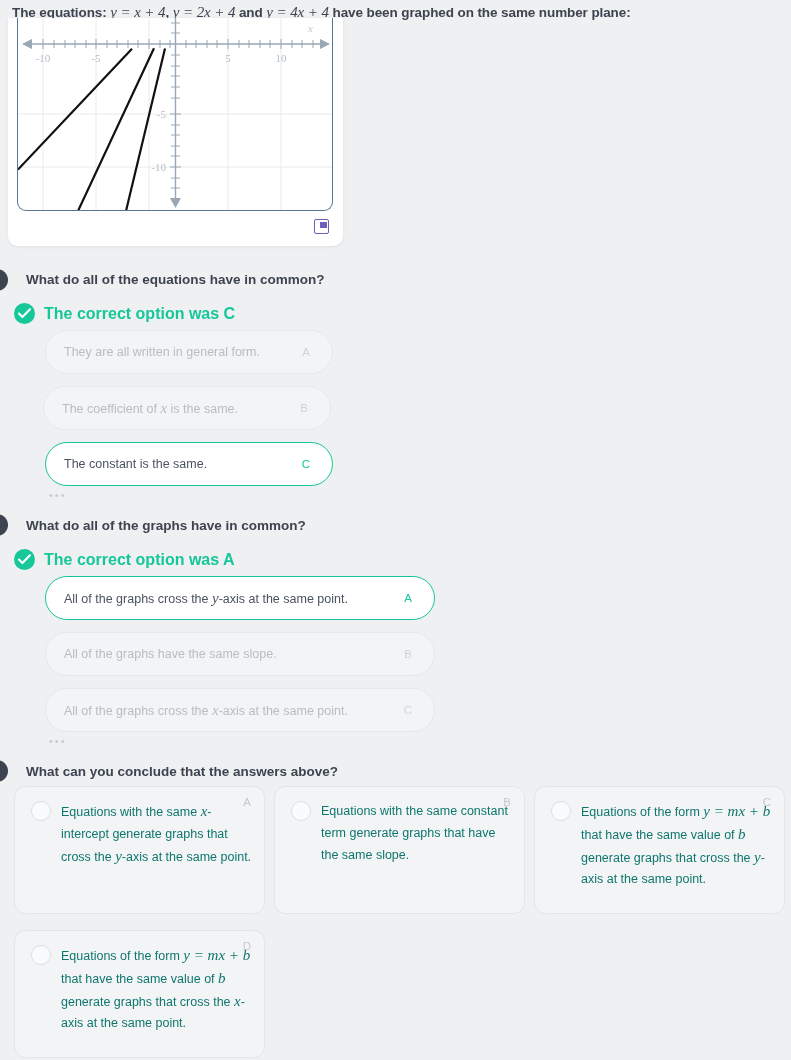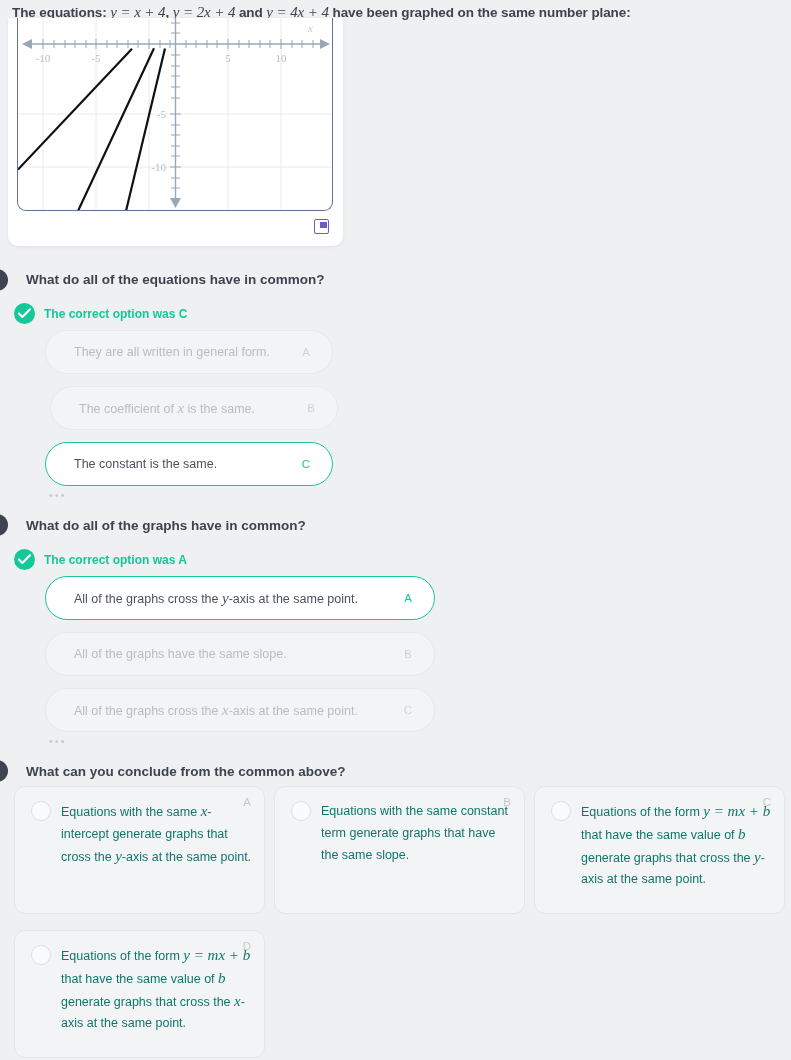--- a/index.html
+++ b/index.html
@@ -63,35 +63,35 @@
     text-align: right;
   }
 
   .correct-row { position: absolute; left: 14px; display: flex; align-items: center; }
   .check {
     width: 21px; height: 21px; border-radius: 50%;
     background: #16c79a; position: relative; flex: none;
   }
   .check svg { position: absolute; left: 4px; top: 5px; }
   .correct-label {
-    margin-left: 9px; font-size: 12px; font-weight: bold; color: #16c79a;
+    margin-left: 9px; font-size: 16px; font-weight: bold; color: #16c79a;
     white-space: nowrap;
   }
 
   .opt {
     position: absolute;
     height: 44px; border-radius: 22px;
     background: #f3f4f6; border: 1px solid #e6e8ec;
     display: flex; align-items: center;
   }
   .opt.selected {
     background: #ffffff; border: 1.6px solid #16c79a;
   }
   .opt .otext {
-    margin-left: 28px; font-size: 12.5px; color: #b9bcc2; white-space: nowrap;
+    margin-left: 18px; font-size: 12.5px; color: #b9bcc2; white-space: nowrap;
   }
   .opt.selected .otext { color: #4b5260; }
   .opt .oletter {
     position: absolute; right: 22px; font-size: 11.5px; color: #cfd2d7;
   }
   .opt.selected .oletter { color: #16c79a; }
   .opt .mathi { color: inherit; }
 
   .dots { position: absolute; font-size: 11px; color: #c8cbd1; letter-spacing: 2px; }
 
@@ -227,21 +227,21 @@
           </svg>
       </span>
       <span class="correct-label">The correct option was C</span>
     </div>
 
     <div class="opt" style="left:45px; top:330px; width:288px;">
       <span class="otext">They are all written in general form.</span>
       <span class="oletter">A</span>
     </div>
 
-    <div class="opt" style="left:50px; top:386px; width:288px;">
+    <div class="opt" style="left:43px; top:386px; width:288px;">
       <span class="otext"><span>The coefficient of </span><span class="mathi">x</span><span> is the same.</span></span>
       <span class="oletter">B</span>
     </div>
 
     <div class="opt selected" style="left:45px; top:442px; width:288px;text-align:right;">
       <span class="otext">The constant is the same.</span>
       <span class="oletter">C</span>
     </div>
 
     <div class="dots" style="left:49px; top:489px">•••</div>
@@ -275,21 +275,21 @@
     <div class="opt" style="left:45px; top:688px; width:390px;">
       <span class="otext"><span>All of the graphs cross the </span><span class="mathi">x</span><span>-axis at the same point.</span></span>
       <span class="oletter">C</span>
     </div>
 
     <div class="dots" style="left:49px; top:735px">•••</div>
   </div>
 
   <div>
     <div class="qbadge" style="top:760px"></div>
-    <div class="qtext" style="top:764px">What can you conclude from the common above?</div>
+    <div class="qtext" style="top:764px">What can you conclude that the answers above?</div>
 
     <div class="ccard" style="left:14px; top:786px; width:251px; height:128px;">
       <span class="radio"></span>
       <span class="cletter">A</span>
       <span class="ctext"><span>Equations with the same </span><span class="mathi">x</span><span>-intercept generate graphs that cross the </span><span class="mathi">y</span><span>-axis at the same point.</span></span>
     </div>
 
     <div class="ccard" style="left:274px; top:786px; width:251px; height:128px;">
       <span class="radio"></span>
       <span class="cletter">B</span>

